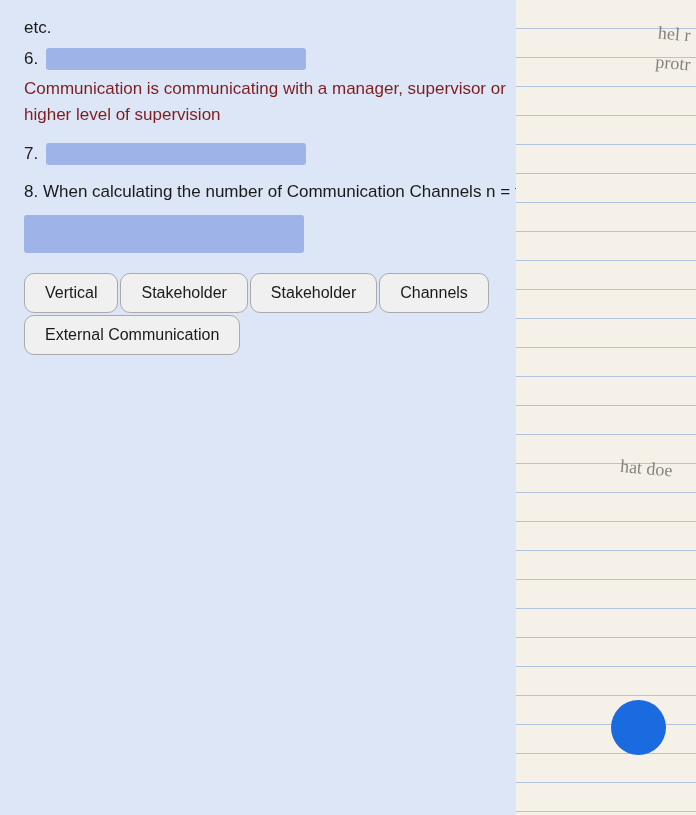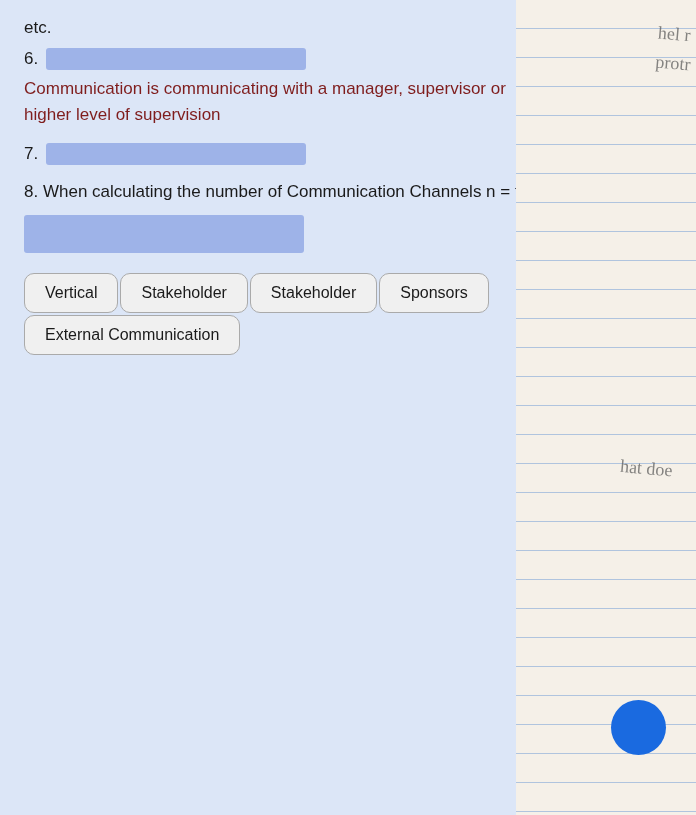--- a/index.html
+++ b/index.html
@@ -171,21 +171,21 @@
         <span>8.</span>
         <span>When calculating the number of Communication Channels n = the</span>
       </div>
       <div class="answer-blank-full"></div>
     </div>
 
     <div class="answer-choices">
       <button class="choice-button">Vertical</button>
       <button class="choice-button">Stakeholder</button>
       <button class="choice-button">Stakeholder</button>
-      <button class="choice-button">Sponsors</button>
+      <button class="choice-button">Channels</button>
       <button class="choice-button">External Communication</button>
     </div>
 
   </div>
 </div>
 
 <div class="background-paper">
   <div class="handwriting-text">
     hel r<br>
     protr<br>

